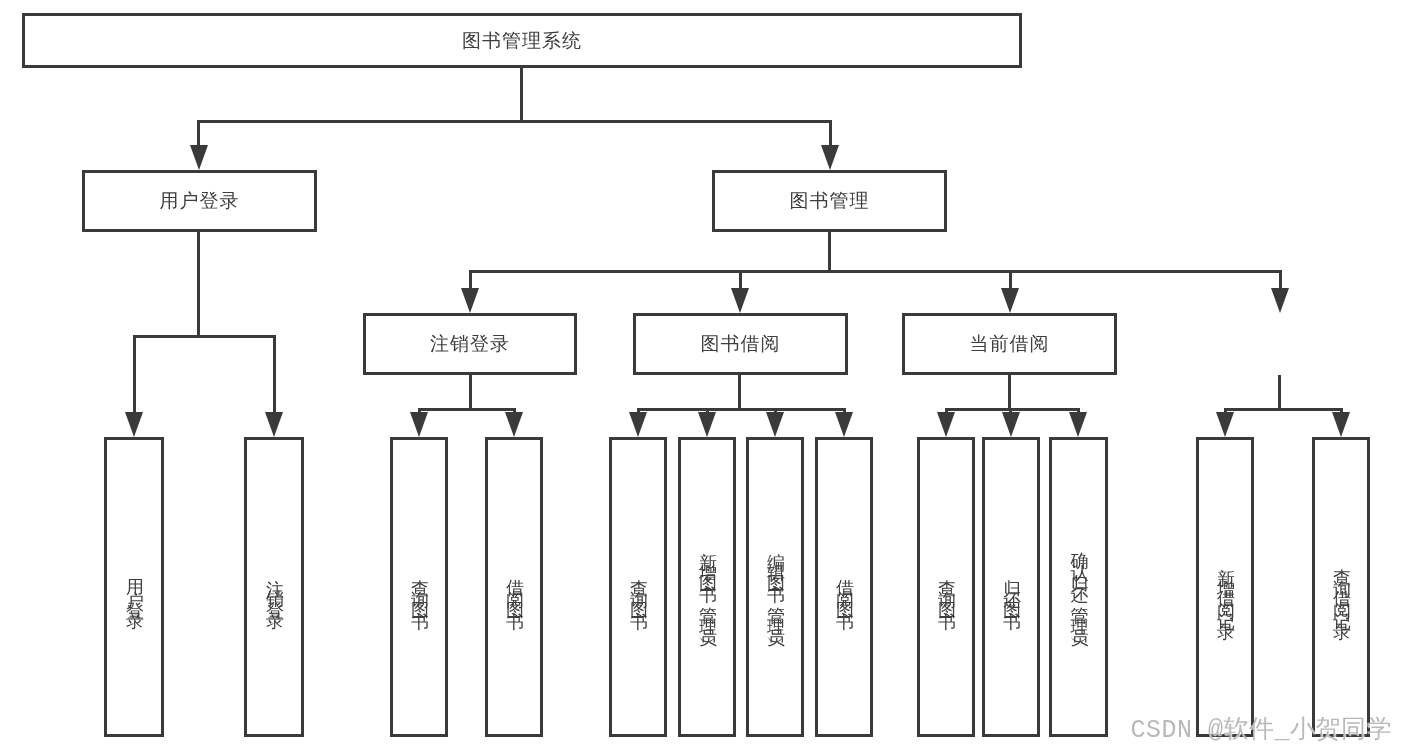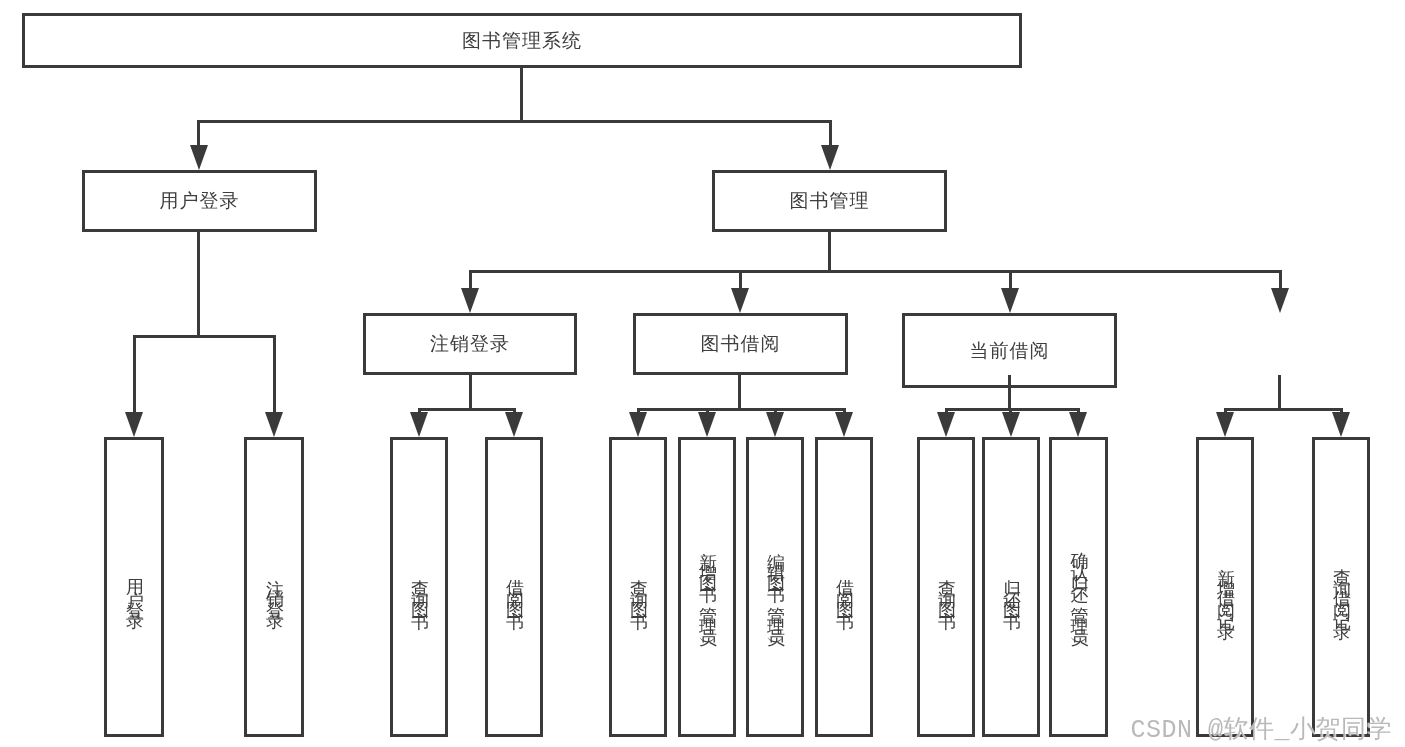--- a/index.html
+++ b/index.html
@@ -68,21 +68,21 @@
   <div class="arrow" style="left:731px;top:288px;"></div>
   <div class="arrow" style="left:1001px;top:288px;"></div>
   <div class="arrow" style="left:1271px;top:288px;"></div>
 
   <div class="box" style="left:363px;top:313px;width:214px;height:62px;">
     <span class="lbl">注销登录</span>
   </div>
   <div class="box" style="left:633px;top:313px;width:215px;height:62px;">
     <span class="lbl">图书借阅</span>
   </div>
-  <div class="box" style="left:902px;top:313px;width:215px;height:75px;">
+  <div class="box" style="left:902px;top:313px;width:215px;height:62px;">
     <span class="lbl">当前借阅</span>
   </div>
 
   <div class="line" style="left:469px;top:375px;width:3px;height:33px;"></div>
   <div class="line" style="left:418px;top:408px;width:98px;height:3px;"></div>
   <div class="line" style="left:418px;top:408px;width:3px;height:7px;"></div>
   <div class="line" style="left:513px;top:408px;width:3px;height:7px;"></div>
   <div class="arrow" style="left:410px;top:412px;"></div>
   <div class="arrow" style="left:505px;top:412px;"></div>
 

